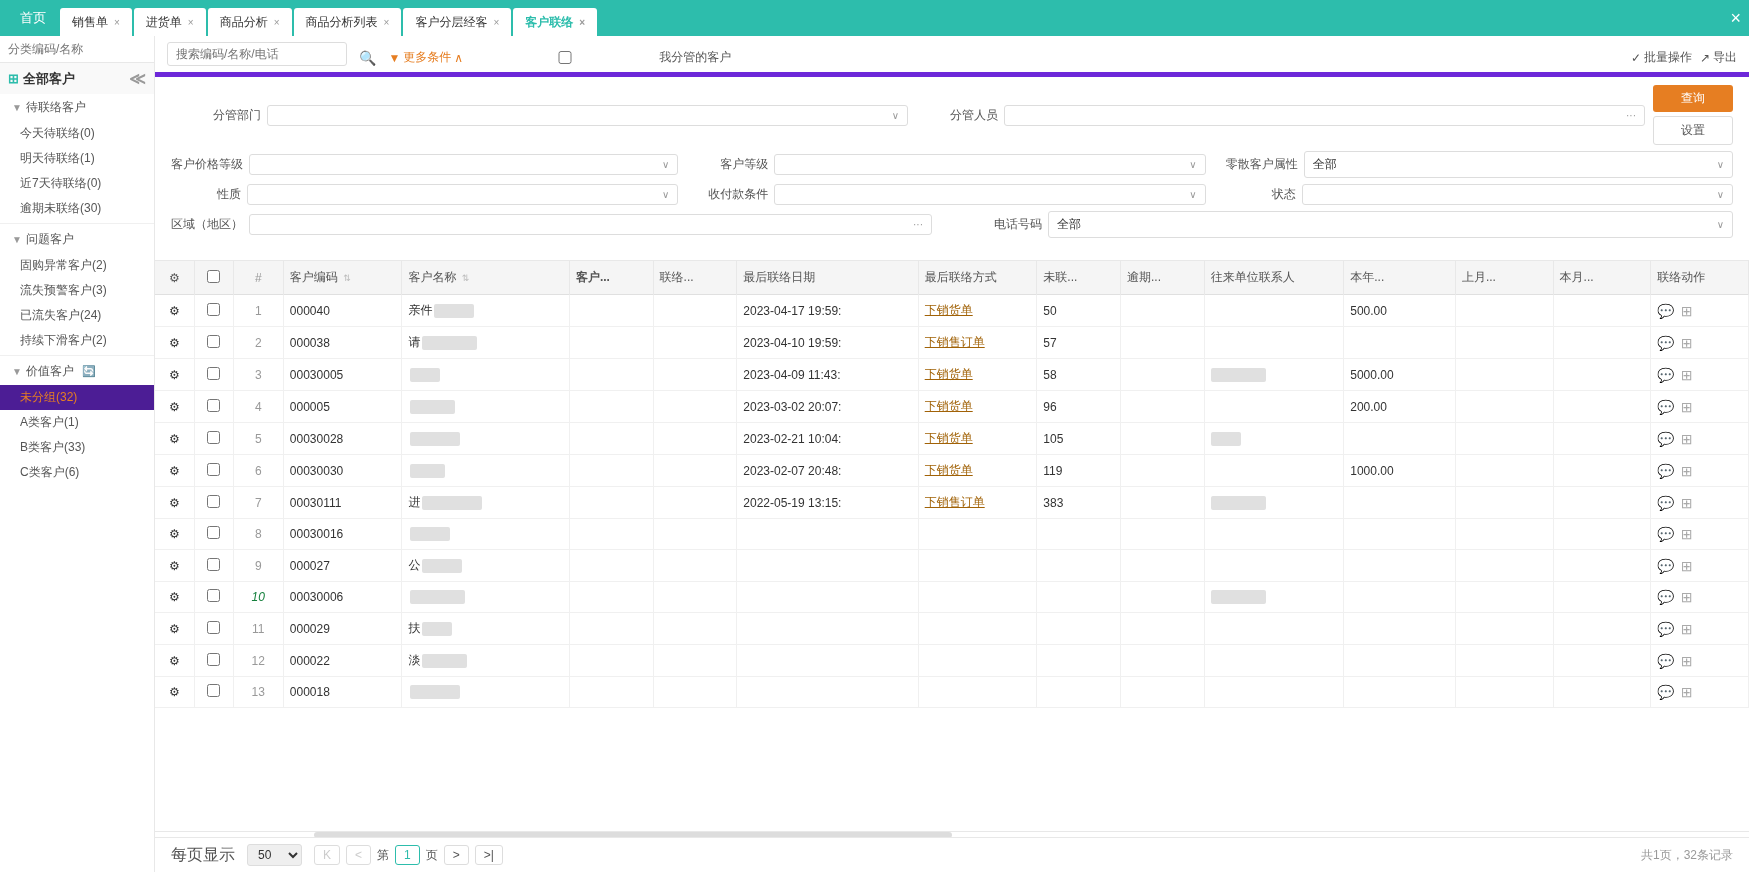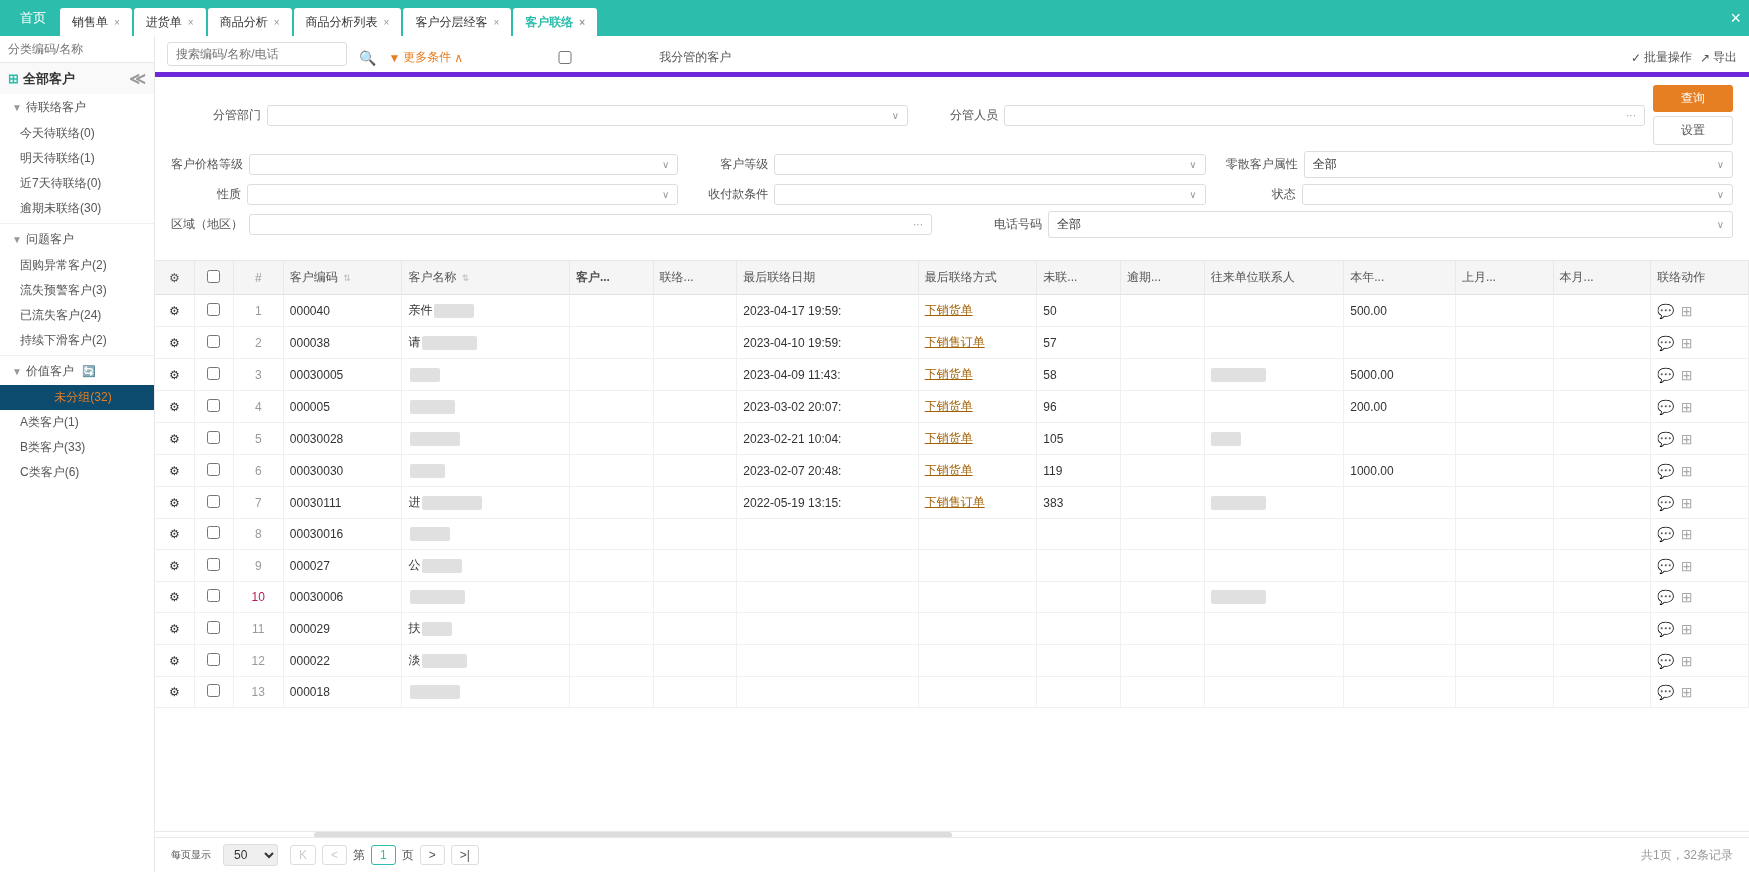--- a/index.html
+++ b/index.html
@@ -101,21 +101,21 @@
       cursor: pointer;
       gap: 4px;
     }
     .sidebar-group-title .arrow { font-size: 10px; color: #999; }
     .sidebar-item {
       padding: 4px 8px 4px 20px;
       font-size: 12px;
       color: #555;
       cursor: pointer;
     }
-    .sidebar-item.active { background: #0c4a6e; color: #e67e22; text-align: center; }
+    .sidebar-item.active { background: #4c1d95; color: #e67e22; }
     .sidebar-divider { height: 1px; background: #f0f0f0; margin: 2px 0; }
 
     
     .content-area {
       flex: 1;
       display: flex;
       flex-direction: column;
       overflow: hidden;
     }
 
@@ -285,21 +285,21 @@
 
     
     .footer {
       background: #fff;
       border-top: 1px solid #e8e8e8;
       padding: 6px 16px;
       display: flex;
       align-items: center;
       gap: 12px;
     }
-    .page-size-label { color: #555; font-size: 10px; }
+    .page-size-label { color: #555; font-size: 16px; }
     .page-size-select {
       border: 1px solid #ddd;
       border-radius: 3px;
       padding: 2px 6px;
       font-size: 12px;
       color: #333;
     }
     .page-nav { display: flex; align-items: center; gap: 6px; font-size: 12px; color: #555; }
     .page-nav button {
       border: 1px solid #ddd;
@@ -789,21 +789,21 @@
               <td class="col-action">
       <div class="action-icons">
         <span style="cursor:pointer;">💬</span>
         <span style="cursor:pointer;">⊞</span>
       </div>
     </td>
             </tr>
             <tr>
               <td class="col-check">⚙</td>
               <td class="col-check"><input type="checkbox" style=""></td>
-              <td class="col-num" style="color:#be185d;">10</td>
+              <td class="col-num" style="color:#15803d;font-style:italic;">10</td>
               <td class="col-code">00030006</td>
               <td class="col-name"><span class="masked" style="width:55px; margin-left:2px;"></span></td>
               <td class="col-type"></td>
               <td class="col-contact"></td>
               <td class="col-date"></td>
               <td class="col-method"></td>
               <td class="col-uncontact"></td>
               <td class="col-overdue"></td>
               <td class="col-partner"><span class="masked" style="width:55px;"></span></td>
               <td class="col-thisyear"></td>

